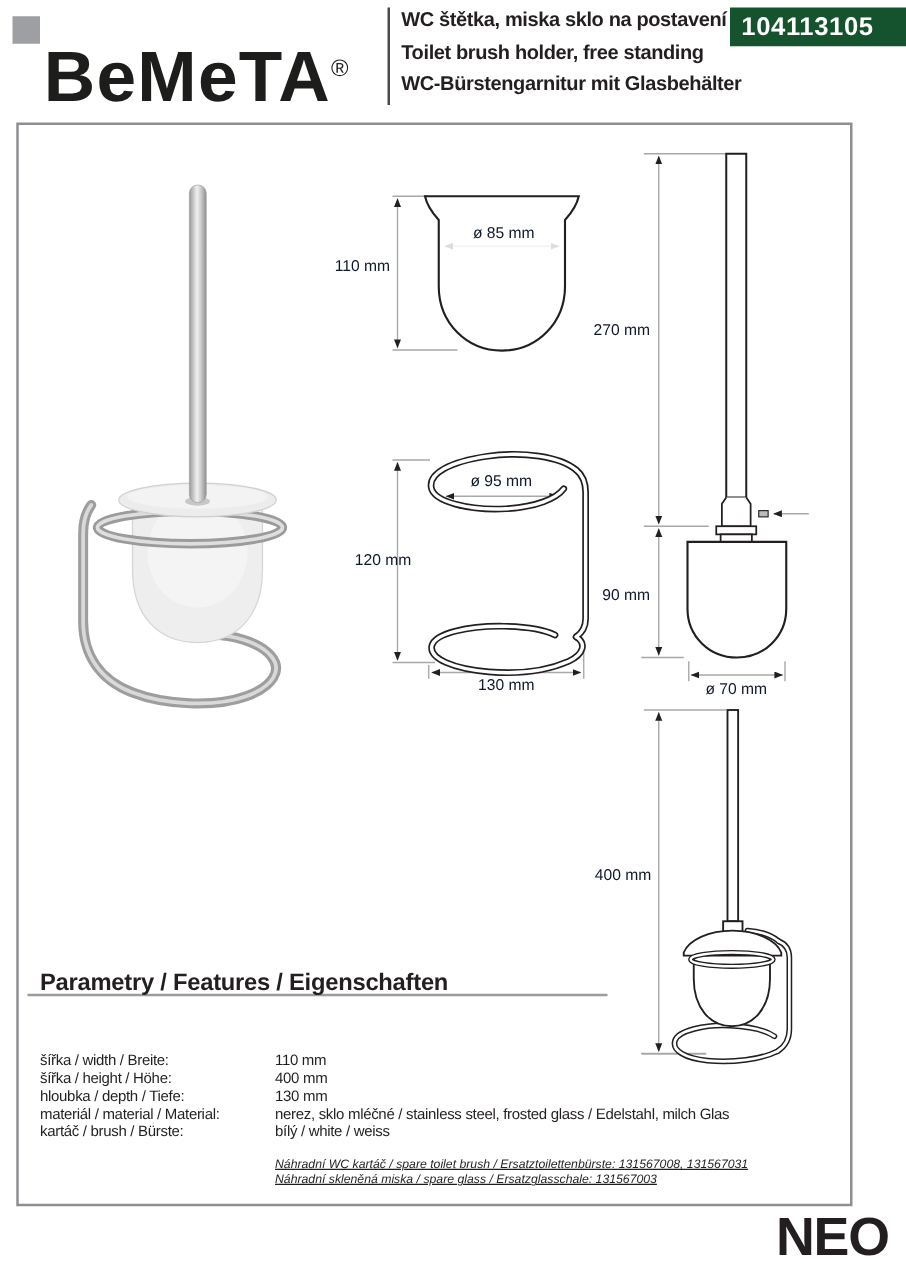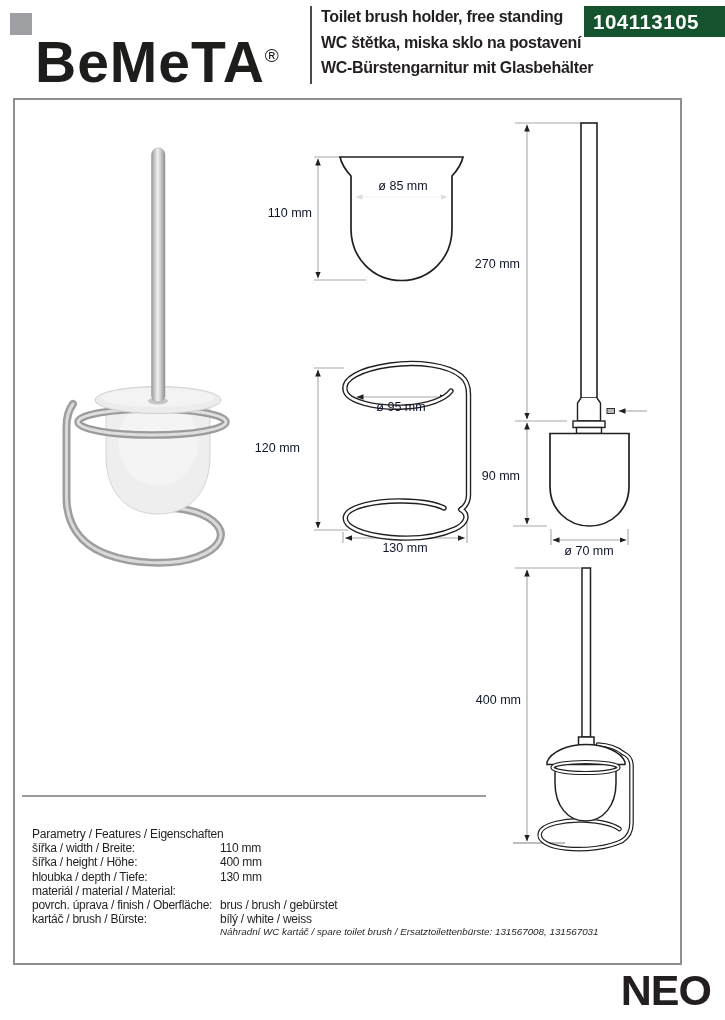--- a/index.html
+++ b/index.html
@@ -16,40 +16,40 @@
   .code-box{left:584px;top:6px;width:141px;height:31px;background:#14532d;}
   .code-box span{display:block;color:#fff;font-size:20.5px;font-weight:700;line-height:31px;padding-left:9px;letter-spacing:0.5px;}
   
   .main-box{left:13px;top:98px;width:669px;height:867px;border:2px solid #8d8f92;box-sizing:border-box;background:#fff;}
   .separator{left:22px;top:795px;width:464px;height:1.5px;background:#9b9b9b;}
   
   .dim{font-size:12.5px;color:#0f172a;white-space:nowrap;}
   .dim.r{text-align:right;}
   .dim.c{text-align:center;}
   
-  .param-heading{left:32px;top:827px;font-size:12px;font-weight:400;letter-spacing:-0.2px;}
+  .param-heading{left:32px;top:776px;font-size:19px;font-weight:700;letter-spacing:-0.2px;}
   .param-rows{left:32px;top:841px;width:620px;}
   .prow{position:relative;height:14.3px;}
   .prow span{position:absolute;top:0;font-size:12px;letter-spacing:-0.25px;white-space:nowrap;}
   .prow .lab{left:0;}
   .prow .val{left:188px;}
   .notes{left:220px;top:926px;}
-  .notes div{font-size:9.8px;font-style:italic;line-height:12.3px;white-space:nowrap;}
+  .notes div{font-size:9.8px;font-style:italic;line-height:12.3px;white-space:nowrap;text-decoration:underline;}
   .series{right:14px;top:966px;font-size:43px;font-weight:700;letter-spacing:-1px;}
   svg{display:block;}
 </style>
 </head>
 <body>
 
 <div class="abs logo-square"></div>
 <div class="abs brand"><span>BeMeTA</span><span class="reg">®</span></div>
 <div class="abs hdr-divider"></div>
 <div class="abs titles">
+  <div>WC štětka, miska sklo na postavení</div>
   <div>Toilet brush holder, free standing</div>
-  <div>WC štětka, miska sklo na postavení</div>
   <div>WC-Bürstengarnitur mit Glasbehälter</div>
 </div>
 <div class="abs code-box">
   <span>104113105</span>
 </div>
 
 <div class="abs main-box"></div>
 
 <svg class="abs" style="left:60px;top:142px;" width="175" height="448" viewBox="0 0 175 448">
   <defs>
@@ -157,22 +157,22 @@
   </g>
 
   <path d="M42,207 C46,197 62,189.5 81,189.5 C100,189.5 116,197 120,207 L120,209.5 L42,209.5 Z" fill="#ffffff" stroke="#231f20" stroke-width="1.5"></path>
   <path d="M50,212 L50,228 C50,251 63,266 80.5,266 C98,266 111,251 111,228 L111,212" fill="#ffffff" stroke="#231f20" stroke-width="1.5"></path>
   <ellipse cx="80.5" cy="212.5" rx="33" ry="5.5" fill="none" stroke="#231f20" stroke-width="4.2"></ellipse>
   <ellipse cx="80.5" cy="212.5" rx="33" ry="5.5" fill="none" stroke="#ffffff" stroke-width="2"></ellipse>
 </svg>
 
 <div class="abs dim r" style="left:250px;top:206px;width:62px;">110 mm</div>
 <div class="abs dim c" style="left:363px;top:179px;width:80px;">ø 85 mm</div>
-<div class="abs dim c" style="left:361px;top:400px;width:80px;">ø 95 mm</div>
-<div class="abs dim r" style="left:238px;top:441px;width:62px;">120 mm</div>
+<div class="abs dim c" style="left:361px;top:378px;width:80px;">ø 95 mm</div>
+<div class="abs dim r" style="left:267px;top:441px;width:62px;">120 mm</div>
 <div class="abs dim c" style="left:365px;top:541px;width:80px;">130 mm</div>
 <div class="abs dim r" style="left:458px;top:257px;width:62px;text-align:right;">270 mm</div>
 <div class="abs dim r" style="left:458px;top:469px;width:62px;">90 mm</div>
 <div class="abs dim c" style="left:549px;top:544px;width:80px;">ø 70 mm</div>
 <div class="abs dim r" style="left:459px;top:693px;width:62px;">400 mm</div>
 
 <div class="abs separator"></div>
 <div class="abs param-heading">Parametry / Features / Eigenschaften</div>
 <div class="abs param-rows">
   <div class="prow">
@@ -182,27 +182,25 @@
   <div class="prow">
     <span class="lab">šířka / height / Höhe:</span>
     <span class="val">400 mm</span>
   </div>
   <div class="prow">
     <span class="lab">hloubka / depth / Tiefe:</span>
     <span class="val">130 mm</span>
   </div>
   <div class="prow">
     <span class="lab">materiál / material / Material:</span>
-  </div>
-  <div class="prow">
-    <span class="lab">povrch. úprava / finish / Oberfläche:</span>
-    <span class="val">brus / brush / gebürstet</span>
+    <span class="val">nerez, sklo mléčné / stainless steel, frosted glass / Edelstahl, milch Glas</span>
   </div>
   <div class="prow">
     <span class="lab">kartáč / brush / Bürste:</span>
     <span class="val">bílý / white / weiss</span>
   </div>
 </div>
 <div class="abs notes">
   <div>Náhradní WC kartáč / spare toilet brush / Ersatztoilettenbürste: 131567008, 131567031</div>
+  <div>Náhradní skleněná miska / spare glass / Ersatzglasschale: 131567003</div>
 </div>
 
 <div class="abs series">NEO</div>
 
 </body></html>

